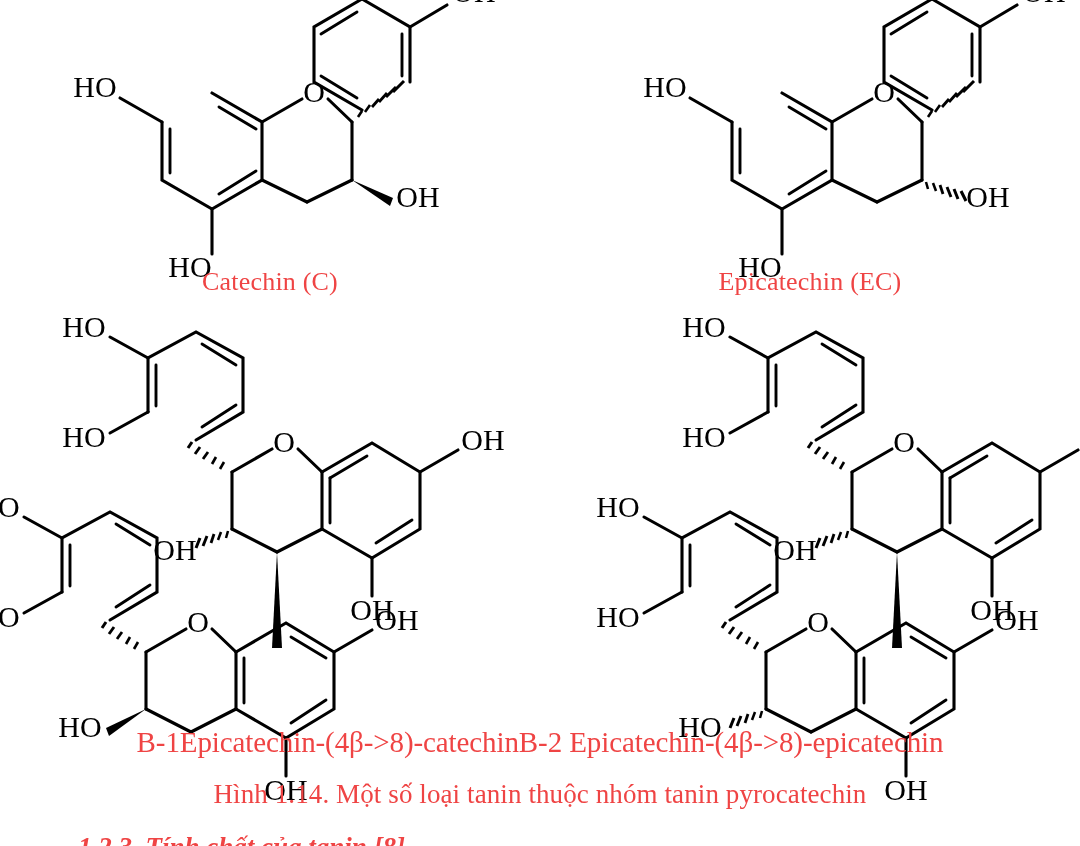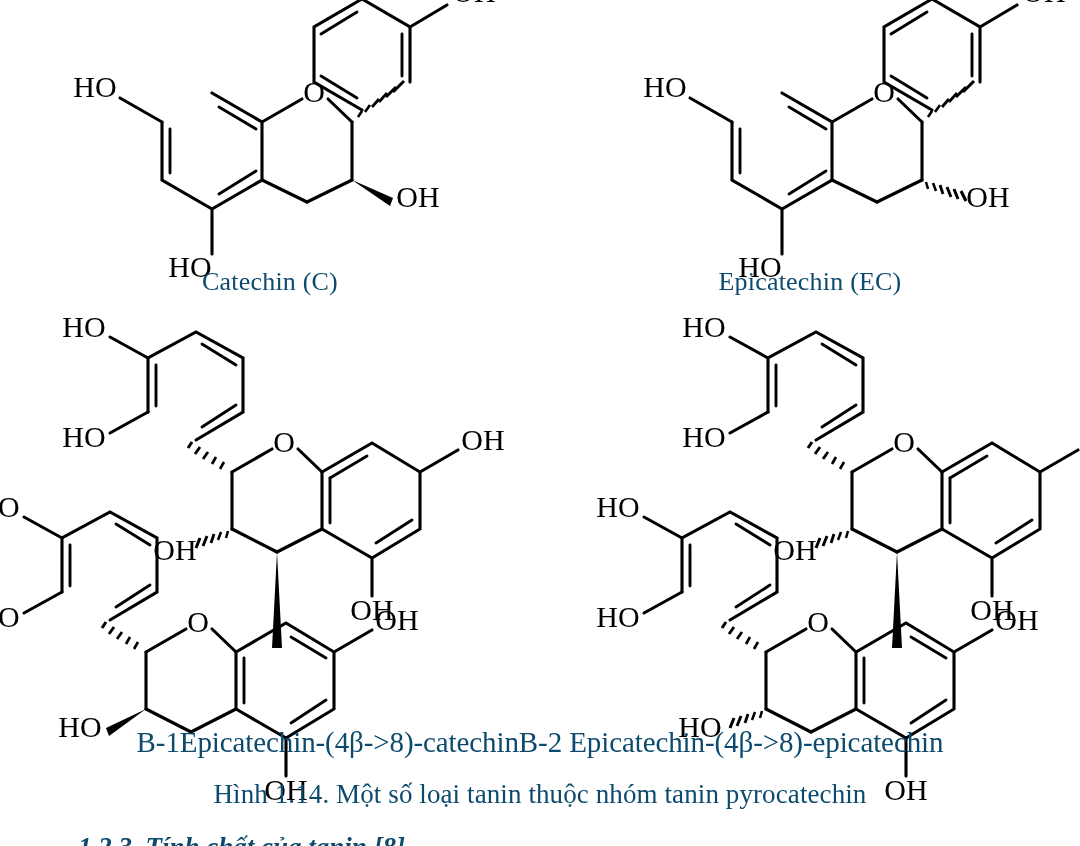--- a/index.html
+++ b/index.html
@@ -7,21 +7,21 @@
     padding: 0;
     background: #ffffff;
   }
   #page {
     position: relative;
     width: 1080px;
     height: 846px;
     background: #ffffff;
     overflow: hidden;
     font-family: "Liberation Serif", "DejaVu Serif", serif;
-    color: #0c4a6e;
+    color: #ef4444;
   }
   .struct {
     position: absolute;
   }
   .struct svg {
     display: block;
     overflow: visible;
   }
   .atom-label {
     font-family: "Liberation Serif", "DejaVu Serif", serif;

